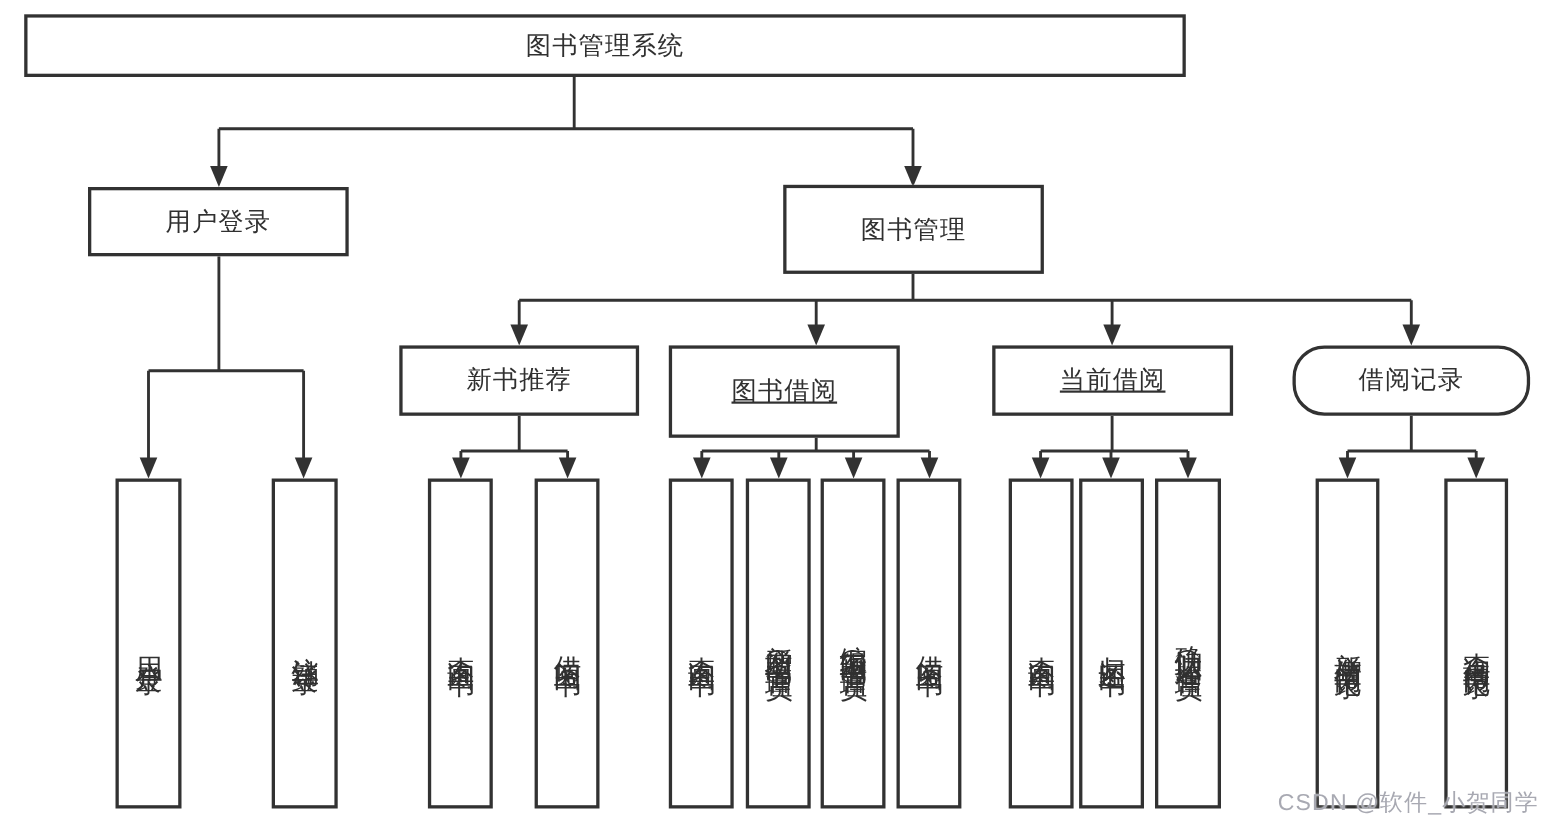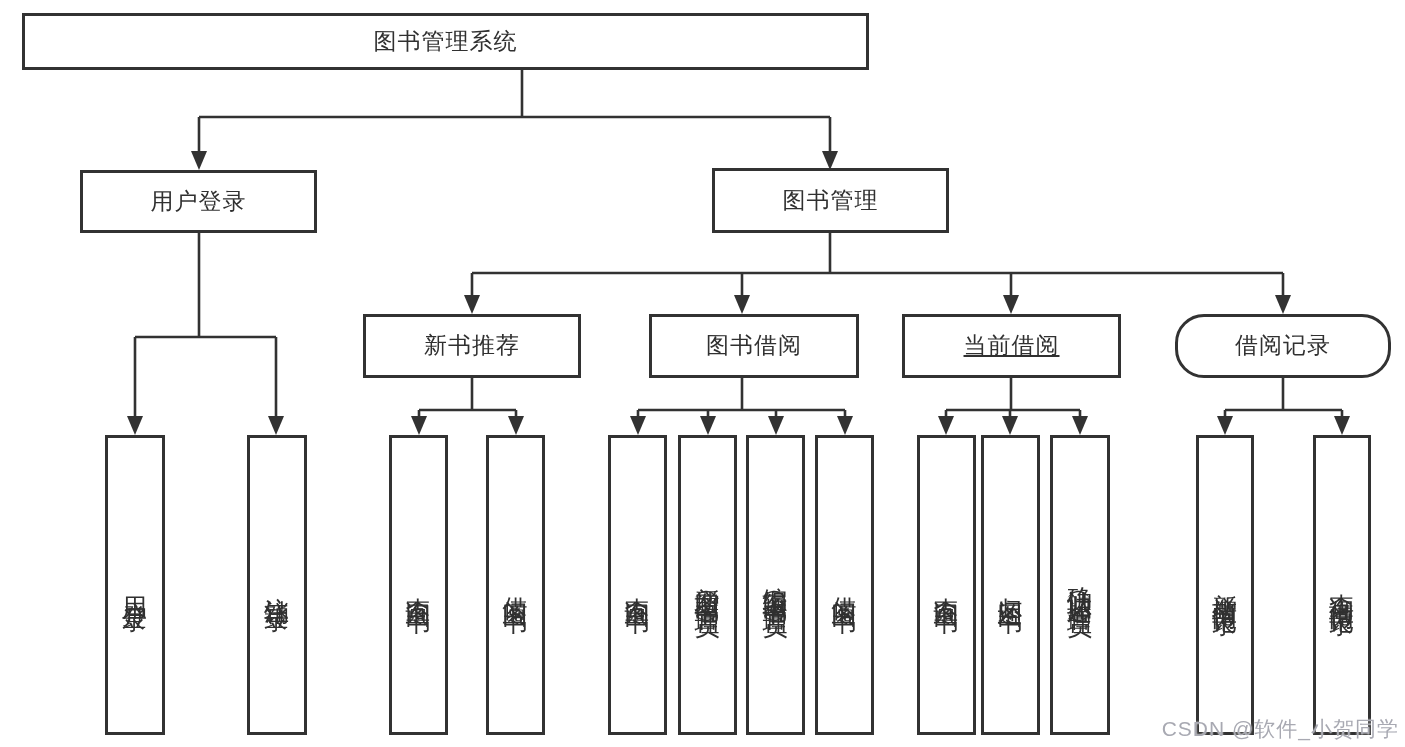--- a/index.html
+++ b/index.html
@@ -92,27 +92,27 @@
       <polygon points="776,435 768,416 784,416"></polygon>
       <polygon points="845,435 837,416 853,416"></polygon>
       <polygon points="946,435 938,416 954,416"></polygon>
       <polygon points="1010,435 1002,416 1018,416"></polygon>
       <polygon points="1080,435 1072,416 1088,416"></polygon>
       <polygon points="1225,435 1217,416 1233,416"></polygon>
       <polygon points="1342,435 1334,416 1350,416"></polygon>
     </g>
   </svg>
 
-  <div class="node" style="left:22px; top:13px; width:847px; height:57px;">图书管理系统</div>
+  <div class="node" style="left:22px; top:13px; width:1056px; height:57px;">图书管理系统</div>
 
   <div class="node" style="left:80px; top:170px; width:237px; height:63px;">用户登录</div>
-  <div class="node" style="left:712px; top:168px; width:237px; height:65px;">图书管理</div>
+  <div class="node" style="left:712px; top:168px; width:237px; height:81px;">图书管理</div>
 
   <div class="node" style="left:363px; top:314px; width:218px; height:64px;text-align:center;">新书推荐</div>
-  <div class="node" style="left:649px; top:314px; width:210px; height:64px;">图书借阅</div>
+  <div class="node" style="left:608px; top:314px; width:210px; height:84px;text-decoration:underline;">图书借阅</div>
   <div class="node" style="left:902px; top:314px; width:219px; height:64px;text-decoration:underline;">当前借阅</div>
   <div class="node" style="left:1175px; top:314px; width:216px; height:64px;border-radius:29px;">借阅记录</div>
 
   <div class="node v" style="left:105px; top:435px; width:60px; height:300px;">用户登录</div>
   <div class="node v" style="left:247px; top:435px; width:60px; height:300px;">注销登录</div>
 
   <div class="node v" style="left:389px; top:435px; width:59px; height:300px;">查询图书</div>
   <div class="node v" style="left:486px; top:435px; width:59px; height:300px;">借阅图书</div>
 
   <div class="node v" style="left:608px; top:435px; width:59px; height:300px;">查询图书</div>

